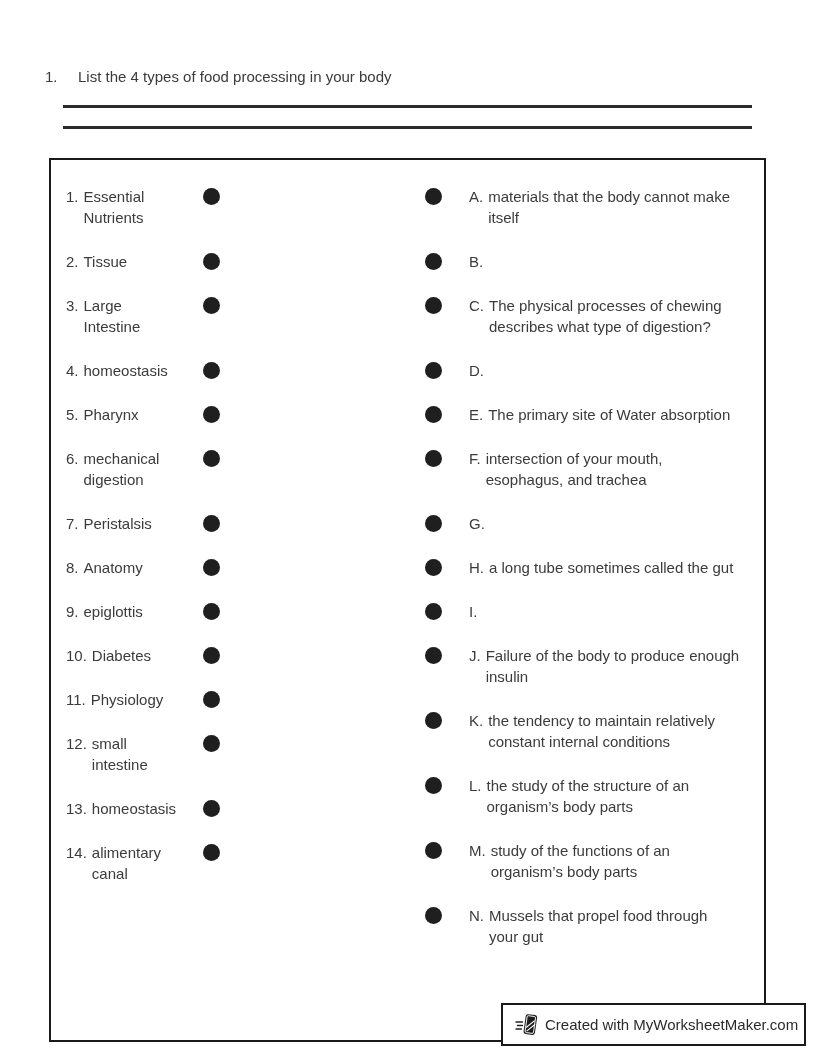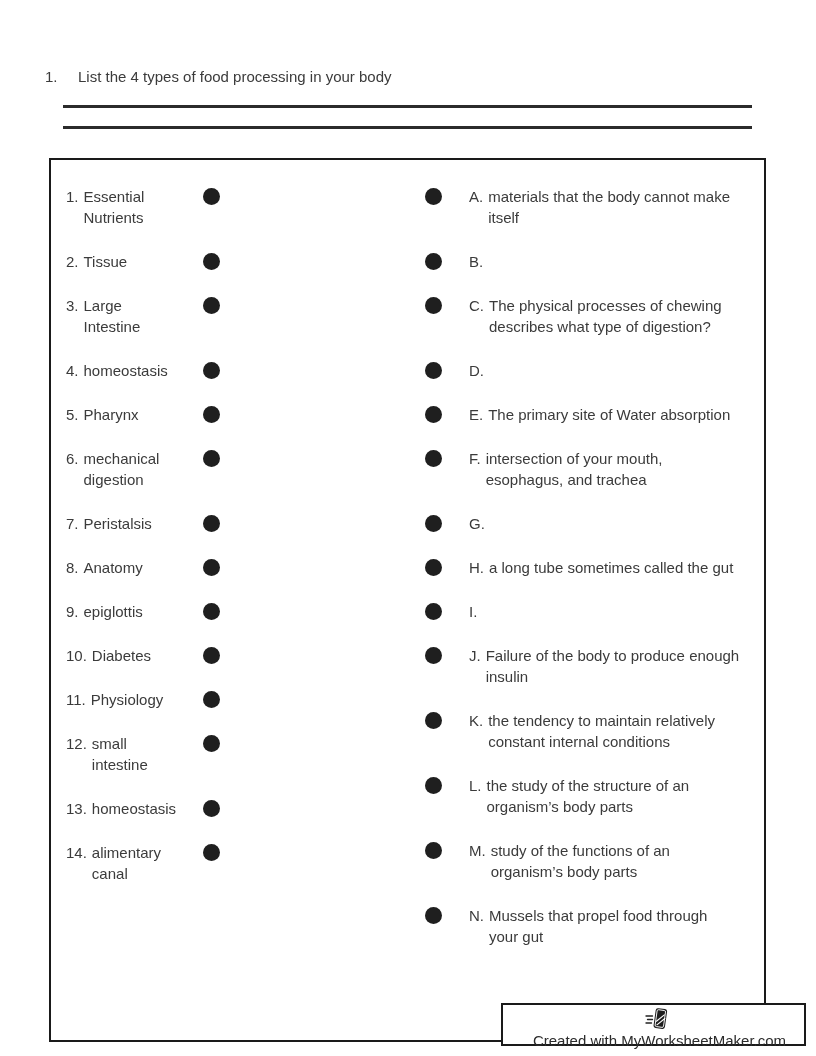--- a/index.html
+++ b/index.html
@@ -70,21 +70,20 @@
   
   .credit-box {
     position: absolute; left: 501px; top: 1003px;
     width: 305px; height: 43px;
     box-sizing: border-box;
     border: 2px solid #1a1a1a;
     background: #ffffff;
     display: flex; align-items: center;
     padding-left: 12px;
     z-index: 5;
-    flex-direction: column;
   }
   .credit-logo { flex: none; width: 24px; height: 27px; margin-right: 6px; }
   .credit-text { font-size: 15px; color: #2b2b2b; white-space: nowrap; }
 </style>
 </head>
 <body>
 
 <div class="question">
   <span class="q-num">1.</span>
   <span>List the 4 types of food processing in your body</span>

